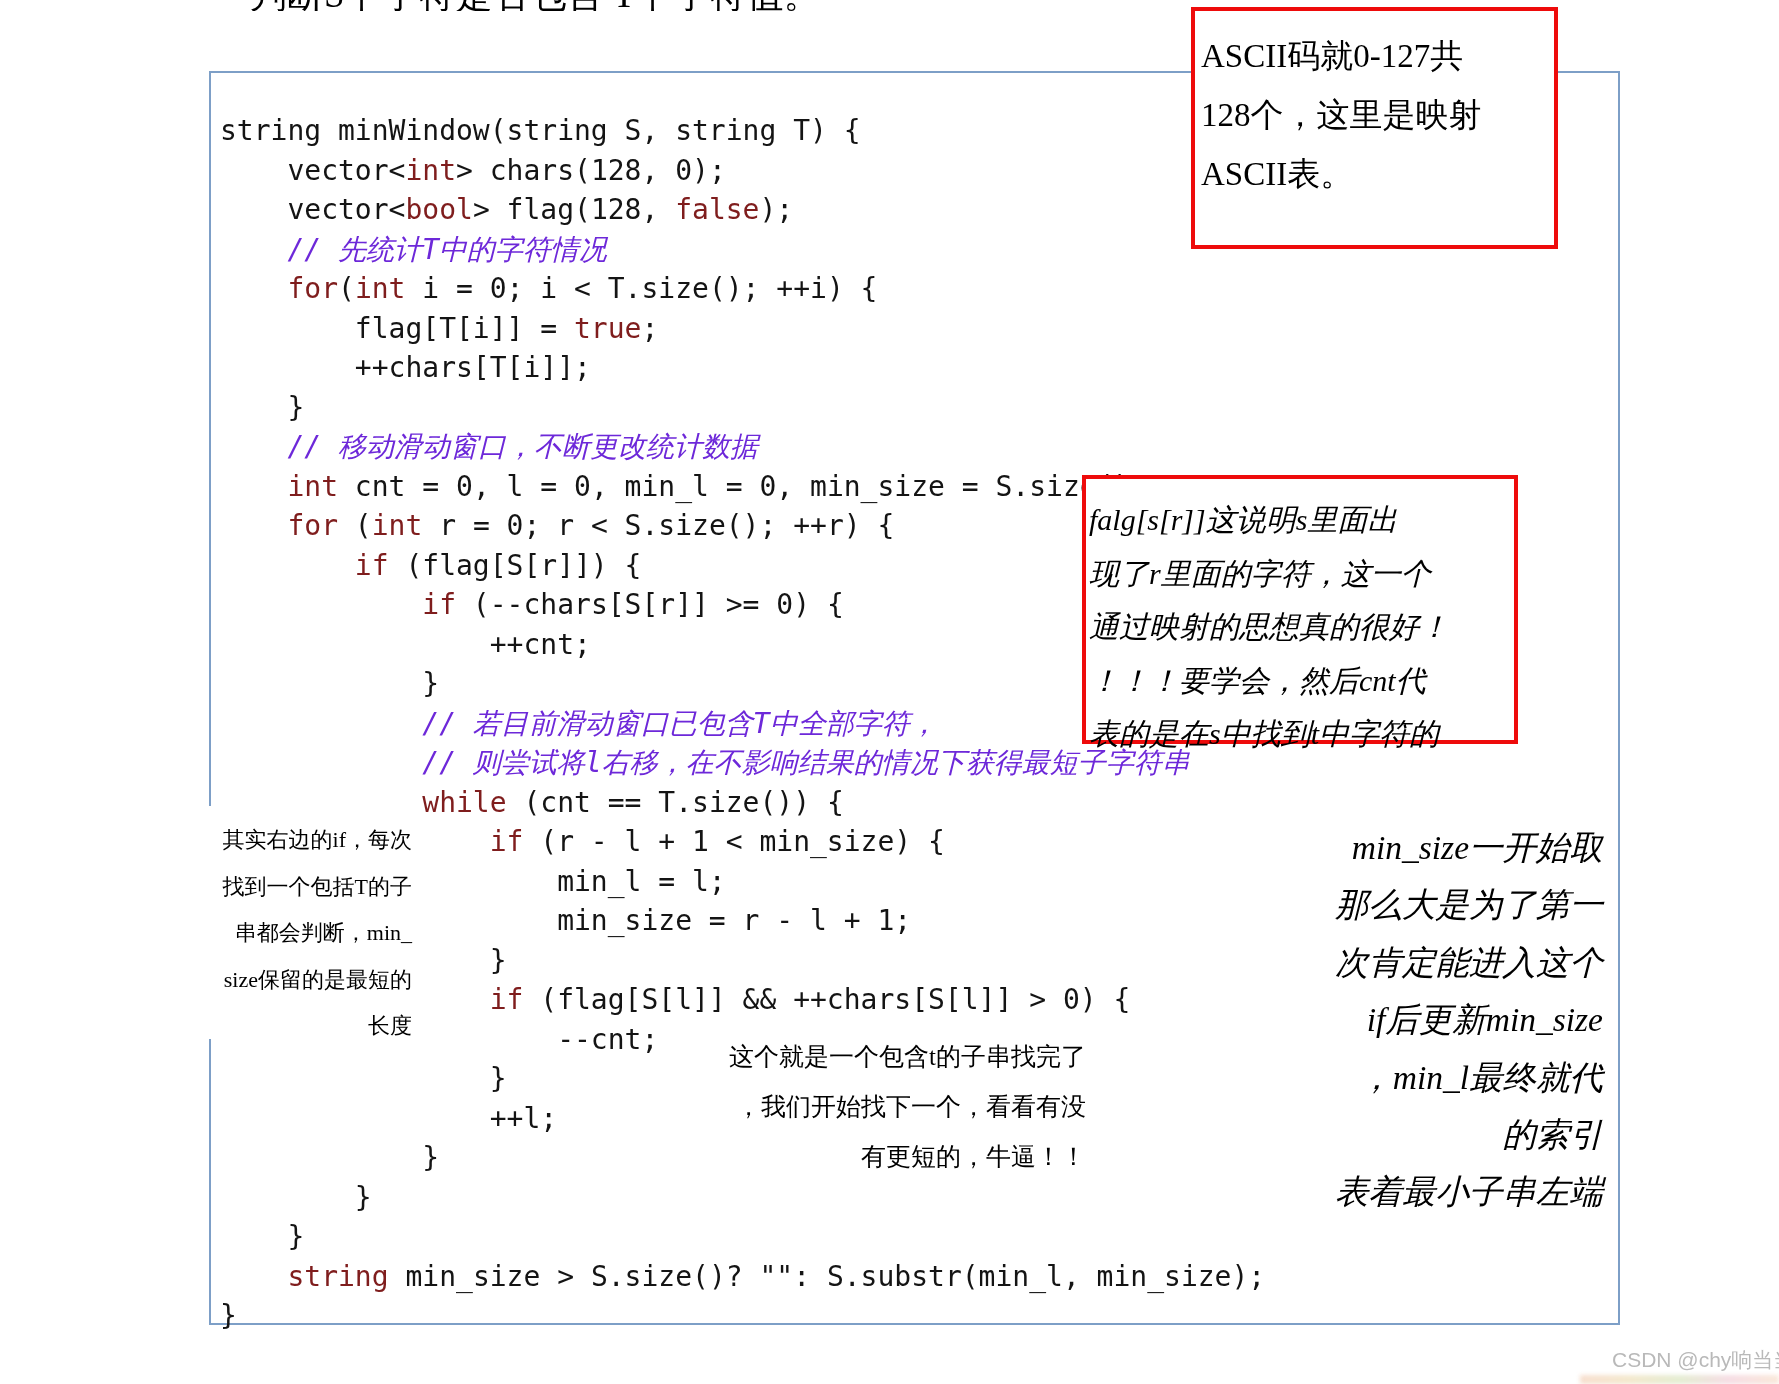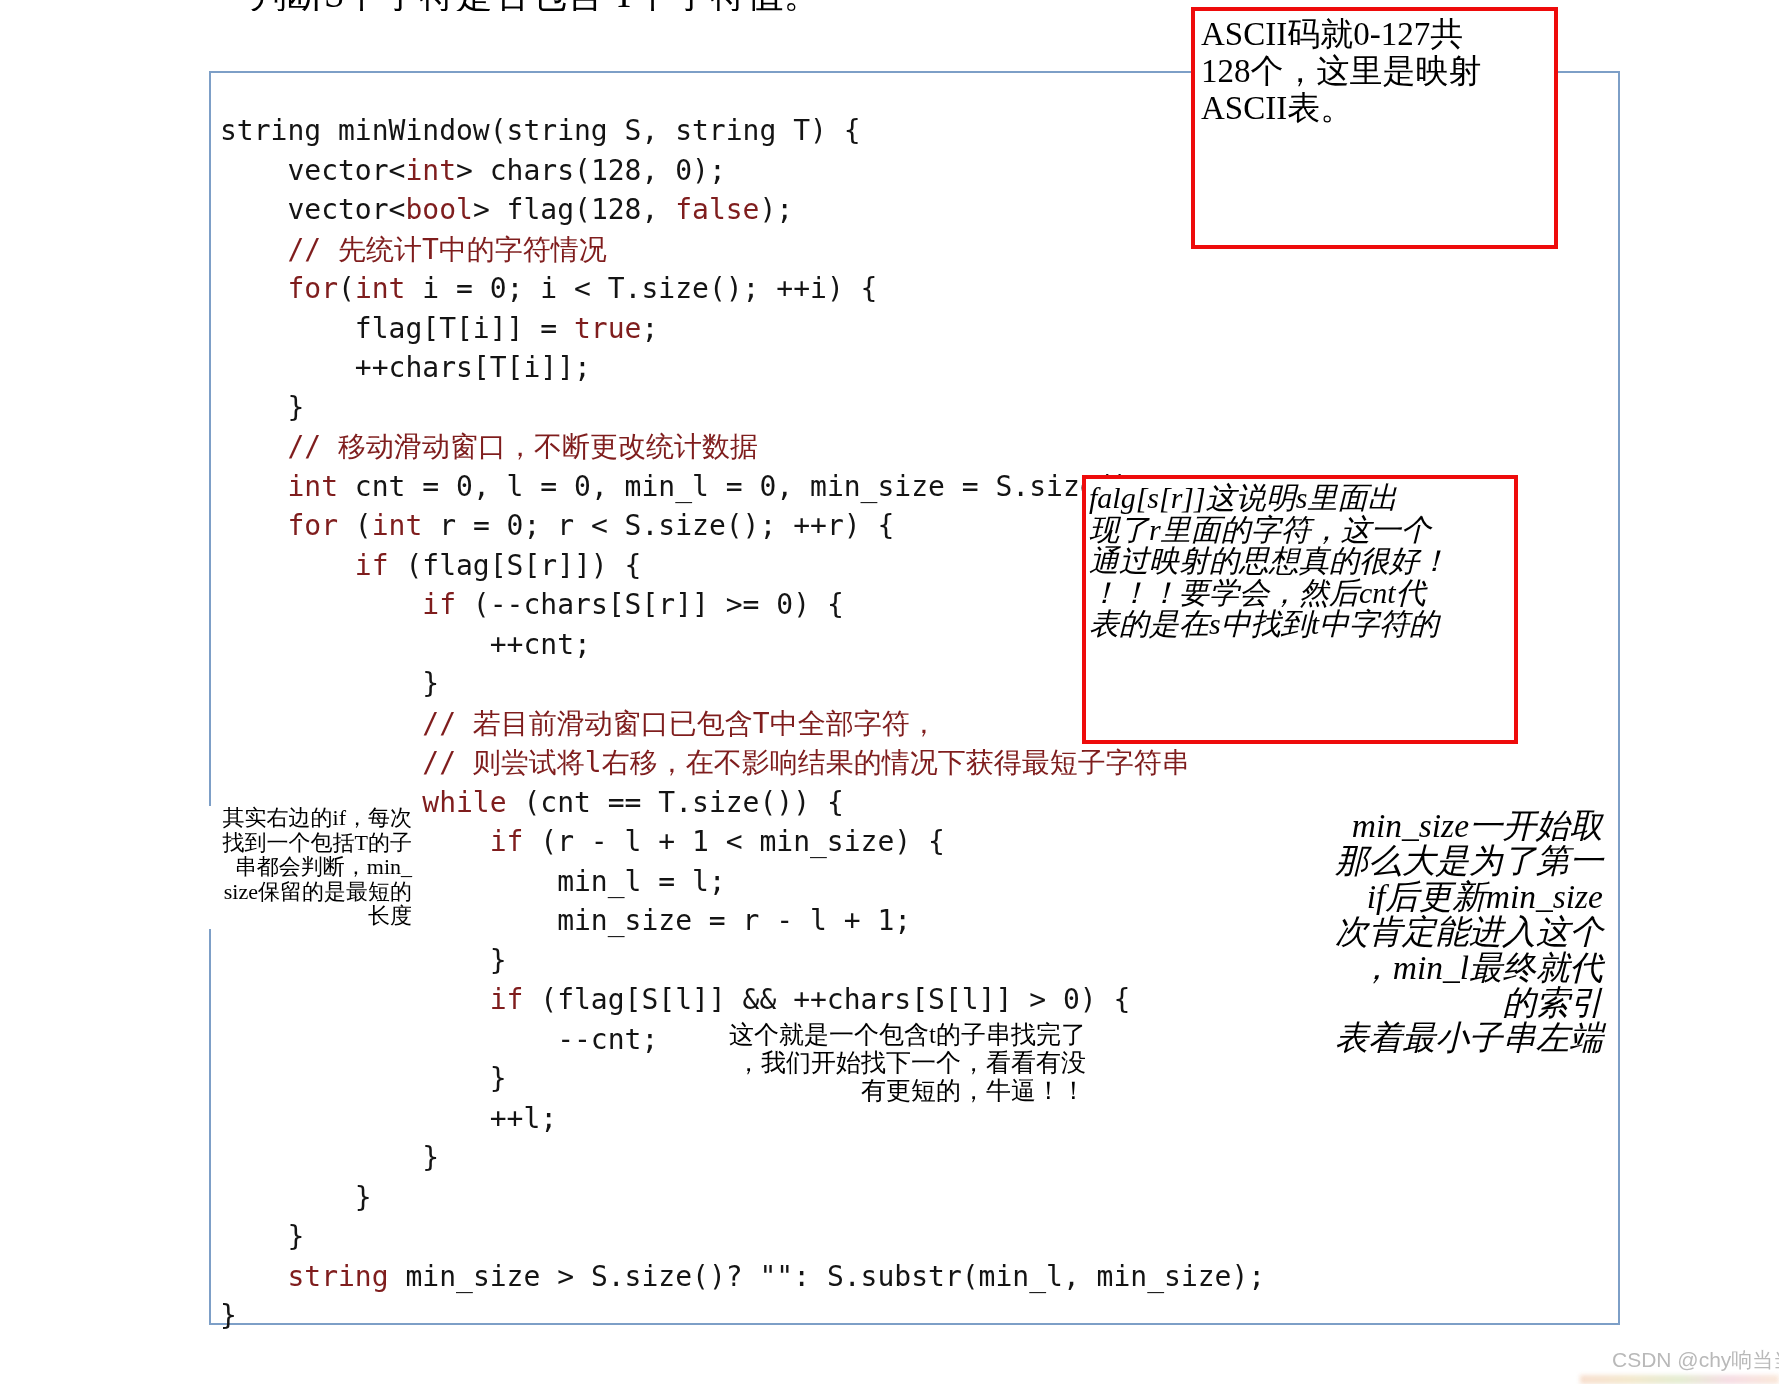--- a/index.html
+++ b/index.html
@@ -21,21 +21,21 @@
     position:absolute;left:209px;top:71px;width:1411px;height:1254px;
     border:2px solid #7d9fc7;box-sizing:border-box;background:transparent;
   }
   .code{
     position:absolute;left:220px;top:83px;
     font-family:"DejaVu Sans Mono","Liberation Mono",monospace;
     font-size:28px;line-height:39.5px;color:#141414;
     white-space:pre;letter-spacing:0px;
   }
   .code .seg-k{color:#7f1d1d;}
-  .code .seg-c{color:#7f1d1d;}
+  .code .seg-c{color:#6d28d9;font-style:italic;}
   .code .seg-p{color:#141414;}
   
   .red-box{
     position:absolute;border:4px solid #ee0b0b;background:#ffffff;
     box-sizing:border-box;color:#000;
   }
   .ascii-box{
     left:1191px;top:7px;width:367px;height:242px;
     font-size:33px;line-height:37px;padding:5px 6px;
   }
@@ -52,21 +52,21 @@
     font-size:22px;line-height:24.6px;
   }
   .next-note{
     left:729px;top:1021px;
     font-size:25px;line-height:28px;
   }
   .minsize-note{
     left:1301px;top:808px;width:302px;
     font-size:33.5px;line-height:35.4px;font-style:italic;
   }
-  .note div,.red-box div{white-space:nowrap;}
+  .note div,.red-box div{white-space:nowrap;margin-top:22px;}
   
   .watermark{
     position:absolute;left:1612px;top:1346px;
     font-family:"Liberation Sans","DejaVu Sans",sans-serif;
     font-size:21px;color:#b9b9b9;white-space:nowrap;
   }
   
   .pastel-strip{
     position:absolute;left:1580px;top:1375px;width:199px;height:9px;
     background:linear-gradient(90deg,#f6d9c6,#f1e4c4,#dfe9c9,#f4d6df,#f8e3d2);
@@ -138,22 +138,22 @@
 
 <div class="note next-note">
     <div>这个就是一个包含t的子串找完了</div>
     <div>，我们开始找下一个，看看有没</div>
     <div>有更短的，牛逼！！</div>
   </div>
 
 <div class="note minsize-note">
     <div>min_size一开始取</div>
     <div>那么大是为了第一</div>
+    <div>次肯定能进入这个</div>
     <div>if后更新min_size</div>
-    <div>次肯定能进入这个</div>
     <div>，min_l最终就代</div>
     <div>的索引</div>
     <div>表着最小子串左端</div>
   </div>
 
 <div class="watermark">CSDN @chy响当当</div>
 
 <div class="pastel-strip"></div>
 
 </body></html>

